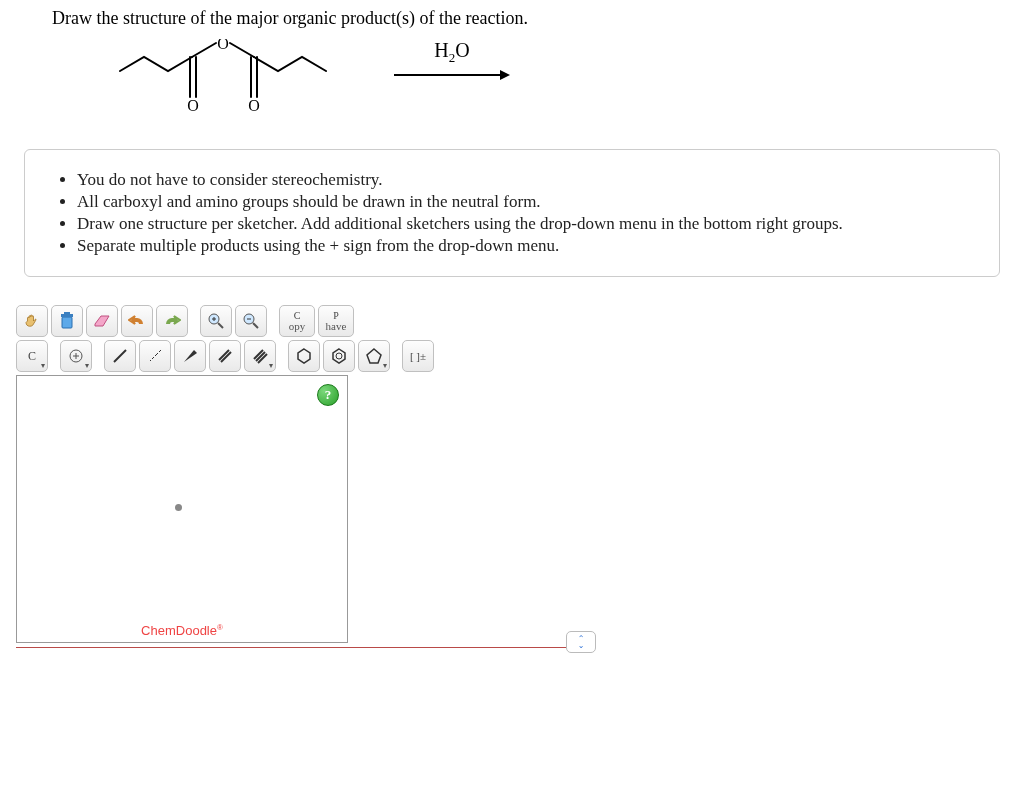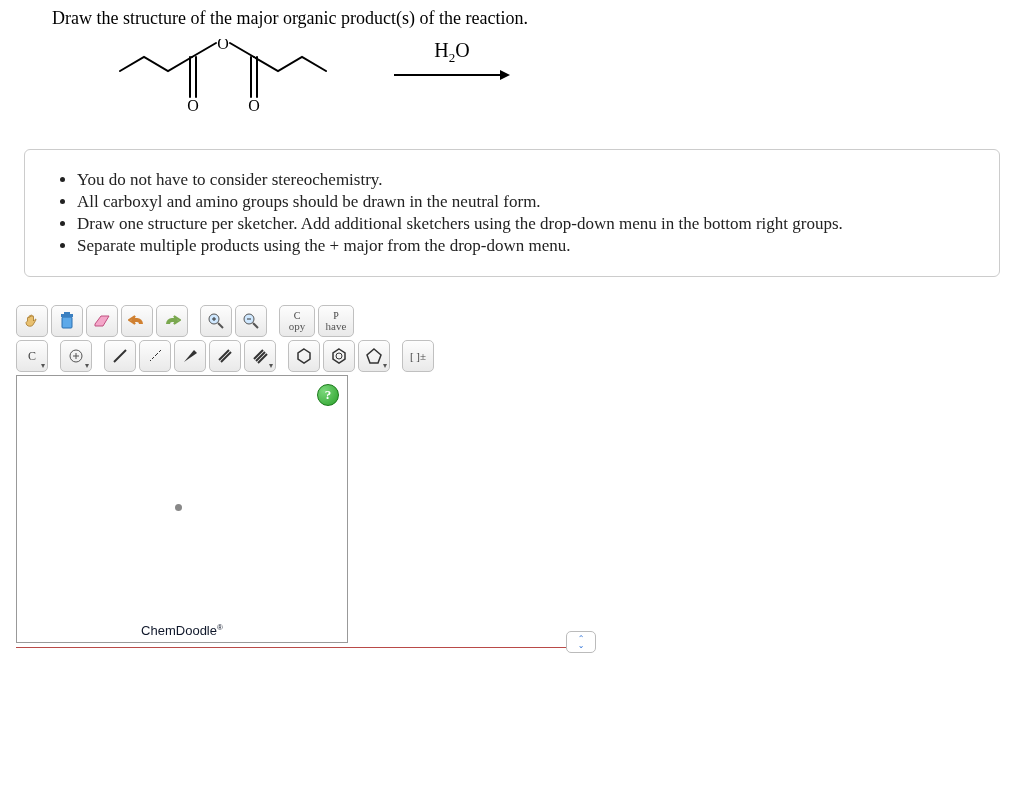--- a/index.html
+++ b/index.html
@@ -103,21 +103,21 @@
     background: #888;
     border-radius: 50%;
   }
   .chemdoodle-label {
     position: absolute;
     bottom: 4px;
     left: 50%;
     transform: translateX(-50%);
     font-family: Arial, sans-serif;
     font-size: 13px;
-    color: #0f172a;
+    color: #ef4444;
   }
   .chemdoodle-label sup { font-size: 8px; }
   .remove-block {
     position: absolute;
     right: 0;
     bottom: -24px;
     text-align: right;
     font-family: "Times New Roman", serif;
     font-size: 14px;
   }
@@ -170,21 +170,21 @@
       <polygon points="108,2 118,7 108,12" fill="#000"></polygon>
     </svg>
   </div>
 </div>
 
 <div class="hints-box">
   <ul>
     <li>You do not have to consider stereochemistry.</li>
     <li>All carboxyl and amino groups should be drawn in the neutral form.</li>
     <li>Draw one structure per sketcher. Add additional sketchers using the drop-down menu in the bottom right groups.</li>
-    <li>Separate multiple products using the + major from the drop-down menu.</li>
+    <li>Separate multiple products using the + sign from the drop-down menu.</li>
   </ul>
 </div>
 
 <div class="sketcher-region">
 
   <div class="toolbar-row">
     <div class="tbtn">
       <svg width="18" height="18" viewBox="0 0 24 24">
           <path fill="#e8c070" stroke="#a07020" d="M6 12v-4a1 1 0 012 0V6a1 1 0 012 0V5a1 1 0 012 0v1a1 1 0 012 0v6l2-2c1-1 2 0 1 1l-3 5c-1 2-2 3-5 3s-5-2-5-5l2-2z"></path>
         </svg>

